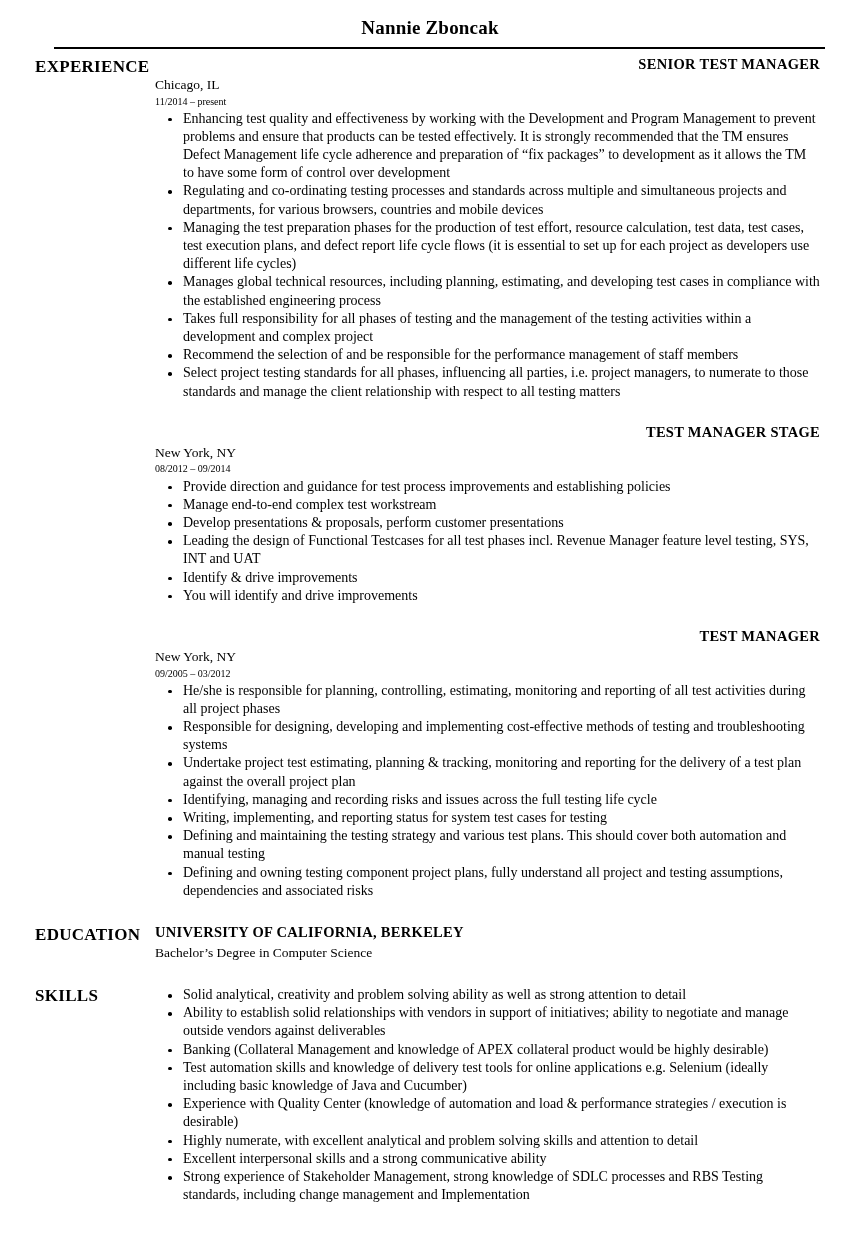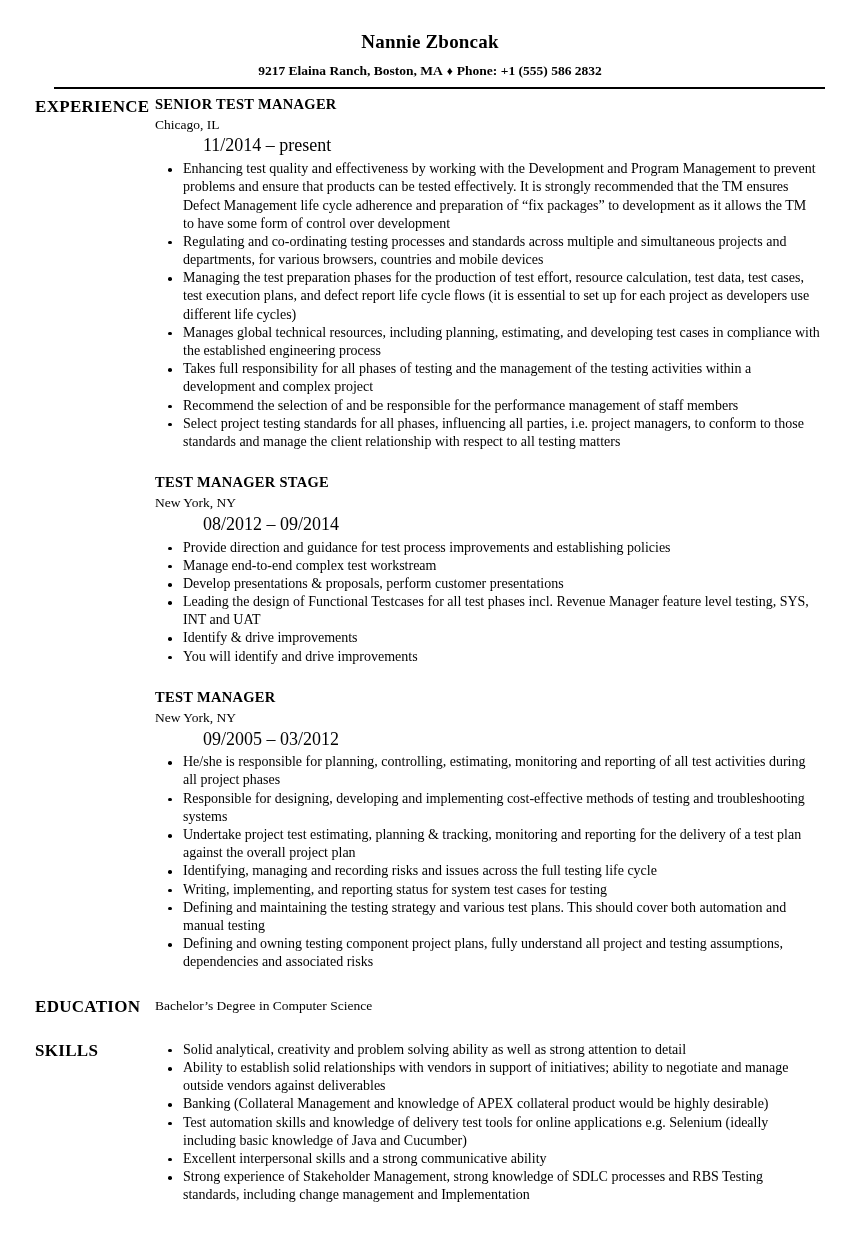--- a/index.html
+++ b/index.html
@@ -18,21 +18,21 @@
 
   .page {
     position: relative;
     width: 860px;
     height: 1240px;
     box-sizing: border-box;
   }
 
   
   .header {
-    padding-top: 32px;
+    padding-top: 18px;
   }
   .cand-name {
     text-align: center;
     font-size: 19px;
     font-weight: bold;
     letter-spacing: 0.2px;
     line-height: 1.1;
   }
   .contact-line {
     text-align: center;
@@ -78,32 +78,32 @@
 
   
   .job { margin-bottom: 0; }
   .job + .job { margin-top: 22px; }
 
   .job-title {
     font-size: 14.5px;
     font-weight: bold;
     letter-spacing: 0.3px;
     line-height: 1.3;
+    text-align: right;
   }
   .job-location {
     font-size: 13.5px;
     font-weight: normal;
     line-height: 1.32;
     margin-top: 2px;
   }
   .job-dates {
-    font-size: 18px;
+    font-size: 10px;
     line-height: 1.32;
     margin-top: 1px;
-    margin-left: 48px;
   }
 
   
   ul.bullets {
     list-style: none;
     margin: 2px 0 0 0;
     padding: 0;
   }
   ul.bullets > li {
     position: relative;
@@ -138,42 +138,39 @@
     margin-top: 2px;
   }
 </style>
 </head>
 <body>
 
 <div class="page">
 
   <div class="header">
     <div class="cand-name">Nannie Zboncak</div>
-    <div class="contact-line">
-      <span>9217 Elaina Ranch, Boston, MA</span><span class="contact-sep">♦</span><span>Phone: +1 (555) 586 2832</span>
-    </div>
     <hr class="header-rule">
   </div>
 
   <div class="section" id="experience-section">
     <div class="section-label">EXPERIENCE</div>
     <div class="section-body">
 
       <div class="job">
         <div class="job-title">SENIOR TEST MANAGER</div>
         <div class="job-location">Chicago, IL</div>
         <div class="job-dates">11/2014 – present</div>
         <ul class="bullets">
           <li>Enhancing test quality and effectiveness by working with the Development and Program Management to prevent problems and ensure that products can be tested effectively. It is strongly recommended that the TM ensures Defect Management life cycle adherence and preparation of “fix packages” to development as it allows the TM to have some form of control over development</li>
           <li>Regulating and co-ordinating testing processes and standards across multiple and simultaneous projects and departments, for various browsers, countries and mobile devices</li>
           <li>Managing the test preparation phases for the production of test effort, resource calculation, test data, test cases, test execution plans, and defect report life cycle flows (it is essential to set up for each project as developers use different life cycles)</li>
           <li>Manages global technical resources, including planning, estimating, and developing test cases in compliance with the established engineering process</li>
           <li>Takes full responsibility for all phases of testing and the management of the testing activities within a development and complex project</li>
           <li>Recommend the selection of and be responsible for the performance management of staff members</li>
-          <li>Select project testing standards for all phases, influencing all parties, i.e. project managers, to conform to those standards and manage the client relationship with respect to all testing matters</li>
+          <li>Select project testing standards for all phases, influencing all parties, i.e. project managers, to numerate to those standards and manage the client relationship with respect to all testing matters</li>
         </ul>
       </div>
 
       <div class="job">
         <div class="job-title">TEST MANAGER STAGE</div>
         <div class="job-location">New York, NY</div>
         <div class="job-dates">08/2012 – 09/2014</div>
         <ul class="bullets">
           <li>Provide direction and guidance for test process improvements and establishing policies</li>
           <li>Manage end-to-end complex test workstream</li>
@@ -199,32 +196,35 @@
         </ul>
       </div>
 
     </div>
   </div>
 
   <div class="section" id="education-section">
     <div class="section-label">EDUCATION</div>
     <div class="section-body">
       <div class="edu">
+        <div class="edu-school">UNIVERSITY OF CALIFORNIA, BERKELEY</div>
         <div class="edu-degree">Bachelor’s Degree in Computer Science</div>
       </div>
     </div>
   </div>
 
   <div class="section" id="skills-section">
     <div class="section-label">SKILLS</div>
     <div class="section-body">
       <ul class="bullets">
         <li>Solid analytical, creativity and problem solving ability as well as strong attention to detail</li>
         <li>Ability to establish solid relationships with vendors in support of initiatives; ability to negotiate and manage outside vendors against deliverables</li>
         <li>Banking (Collateral Management and knowledge of APEX collateral product would be highly desirable)</li>
         <li>Test automation skills and knowledge of delivery test tools for online applications e.g. Selenium (ideally including basic knowledge of Java and Cucumber)</li>
+        <li>Experience with Quality Center (knowledge of automation and load &amp; performance strategies / execution is desirable)</li>
+        <li>Highly numerate, with excellent analytical and problem solving skills and attention to detail</li>
         <li>Excellent interpersonal skills and a strong communicative ability</li>
         <li>Strong experience of Stakeholder Management, strong knowledge of SDLC processes and RBS Testing standards, including change management and Implementation</li>
       </ul>
     </div>
   </div>
 
 </div>
 
 </body></html>

